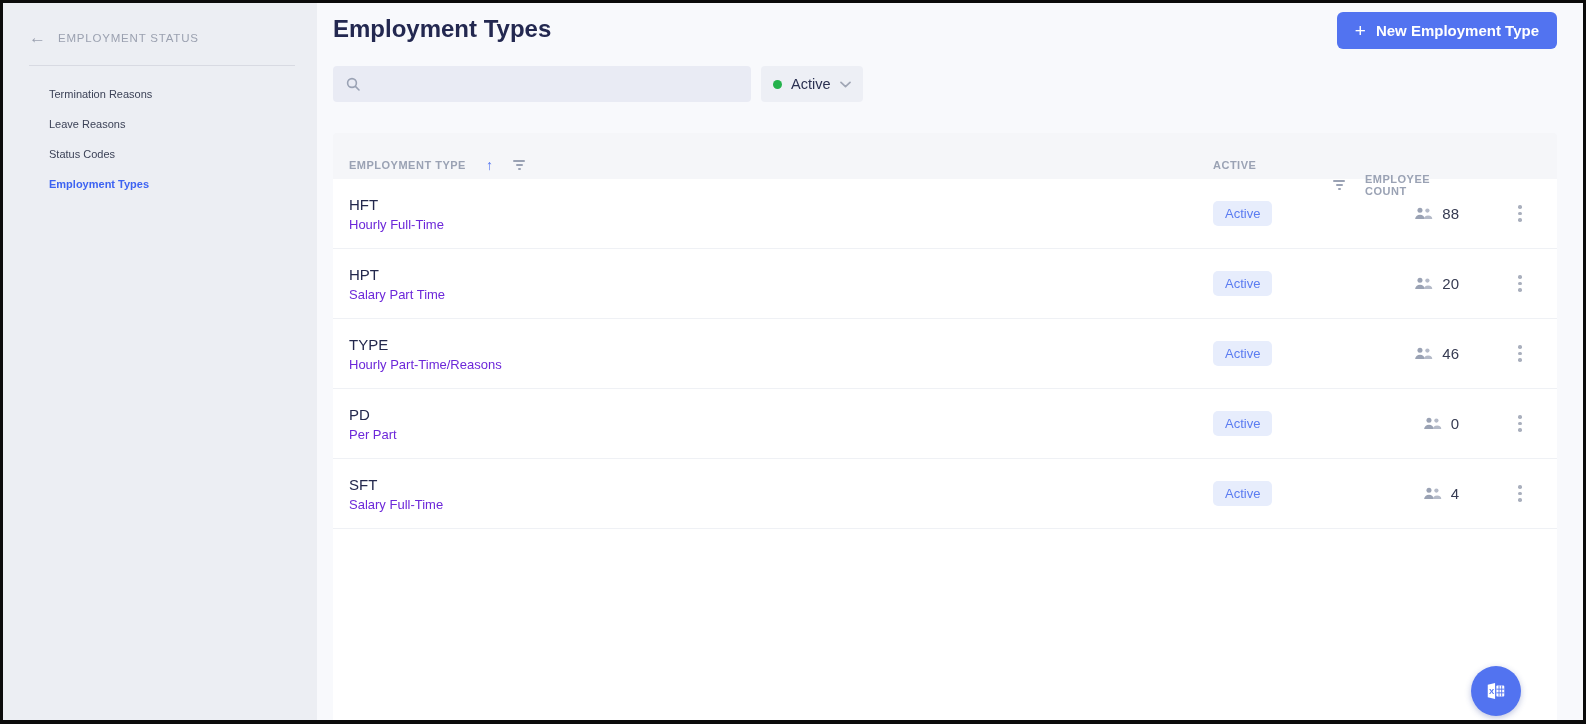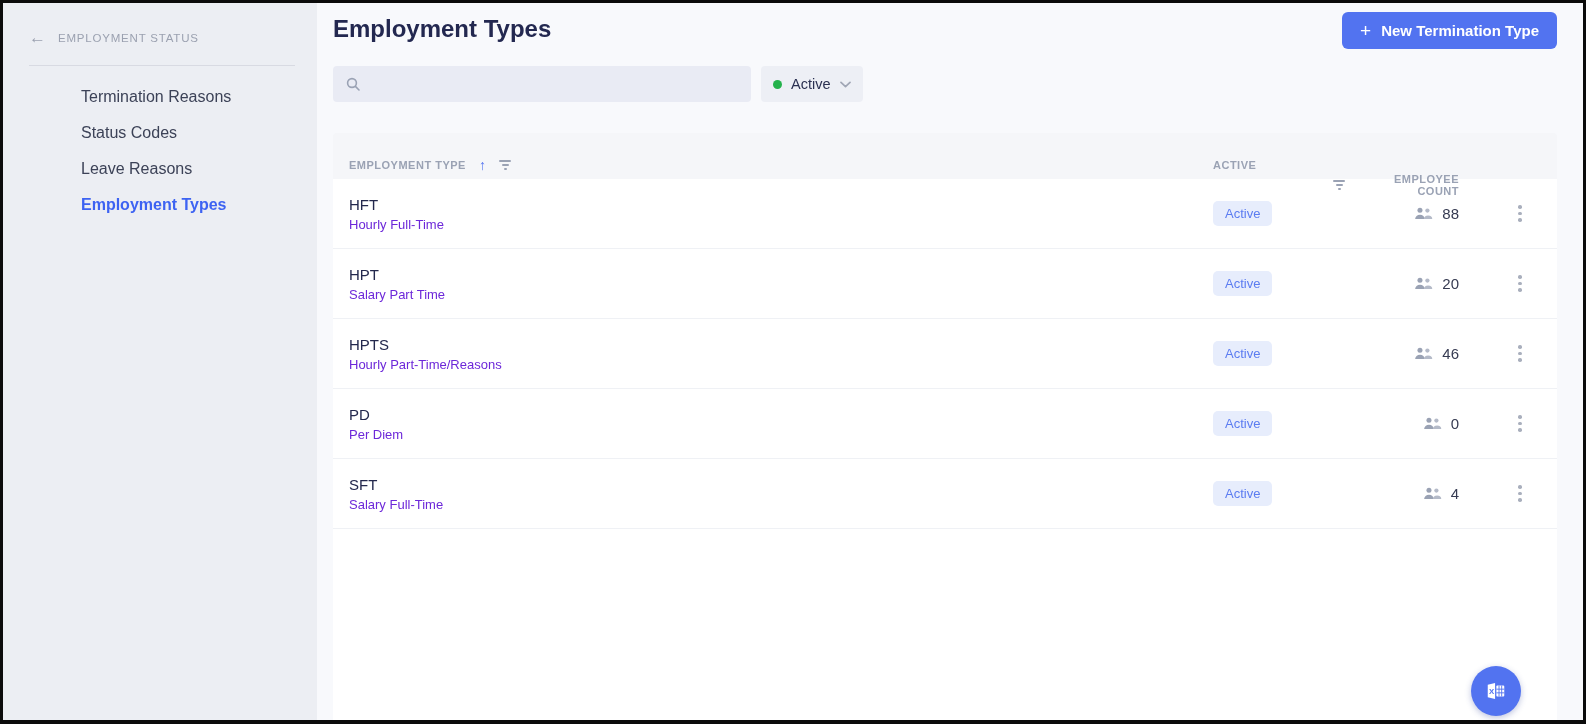--- a/index.html
+++ b/index.html
@@ -38,25 +38,24 @@
     font-size: 11.5px; font-weight: 400;
     letter-spacing: 0.8px;
     color: #9ba1b0;
   }
   .sidebar-divider {
     height: 1px; background: #d8dae2;
     margin: 19px 22px 16px 26px;
   }
   .sidebar-item {
     padding: 6px 20px 6px 46px;
-    font-size: 16px;
+    font-size: 11px;
     color: #3c4257;
     cursor: pointer;
     margin-bottom: 6px;
-    margin-left: 32px;
   }
   .sidebar-item.active {
     color: #3d63f2;
     font-weight: 700;
   }
 
   
   .main {
     flex: 1;
     position: relative;
@@ -129,21 +128,21 @@
   }
   .t-head {
     height: 46px;
     background: #f5f6f9;
     border-radius: 3px 3px 0 0;
   }
   .th {
     font-size: 11px; font-weight: 700;
     letter-spacing: 0.5px;
     color: #9aa2b4;
-    display: flex; align-items: center; gap: 13px; text-align: right;
+    display: flex; align-items: center; gap: 20px;
   }
   .th-name { padding-left: 16px; }
   .th-count { justify-content: flex-end; padding-right: 24px; margin-top: 40px; }
   .sort-arrow { color: #5273f0; font-size: 14px; font-weight: 400; }
   .filter-icon { display: inline-flex; flex-direction: column; gap: 2px; align-items: center; }
   .filter-icon i { display: block; height: 2px; background: #9aa2b4; border-radius: 1px; }
   .filter-icon i:nth-child(1) { width: 12px; }
   .filter-icon i:nth-child(2) { width: 7px; }
   .filter-icon i:nth-child(3) { width: 3px; }
 
@@ -190,33 +189,33 @@
 <div class="frame">
 
   <aside class="sidebar">
     <div class="sidebar-header">
       <span class="back-arrow">←</span>
       <span class="sidebar-header-label">EMPLOYMENT STATUS</span>
     </div>
     <div class="sidebar-divider"></div>
     <nav>
       <div class="sidebar-item">Termination Reasons</div>
+      <div class="sidebar-item">Leave Reasons</div>
       <div class="sidebar-item">Status Codes</div>
-      <div class="sidebar-item">Leave Reasons</div>
       <div class="sidebar-item active">Employment Types</div>
     </nav>
   </aside>
 
   <main class="main">
 
     <div class="topbar">
       <h1 class="page-title">Employment Types</h1>
       <button class="new-btn">
         <span class="plus">+</span>
-        <span>New Termination Type</span>
+        <span>New Employment Type</span>
       </button>
     </div>
 
     <div class="filter-row">
       <div class="search-box">
         <span style="display:inline-flex">
           <svg width="16" height="16" viewBox="0 0 16 16" fill="none" stroke="#9aa2b4" stroke-width="1.6" stroke-linecap="round">
             <circle cx="7" cy="7" r="4.4"></circle>
             <line x1="10.4" y1="10.4" x2="14" y2="14"></line>
           </svg>
@@ -312,21 +311,21 @@
           <span class="kebab">
               <i></i>
               <i></i>
               <i></i>
             </span>
         </div>
       </div>
 
       <div class="t-row data-row">
         <div class="cell-name">
-          <div class="row-code">HPTS</div>
+          <div class="row-code">TYPE</div>
           <div class="row-desc">Hourly Part-Time/Reasons</div>
         </div>
         <div>
           <span class="badge">Active</span>
         </div>
         <div class="cell-count">
           <span style="display:inline-flex">
             <svg width="19" height="13" viewBox="0 0 20 14" fill="#9aa2b4">
               <circle cx="6.2" cy="3.6" r="2.7"></circle>
               <path d="M1 13 a5.2 4.6 0 0 1 10.4 0 z"></path>
@@ -341,21 +340,21 @@
               <i></i>
               <i></i>
               <i></i>
             </span>
         </div>
       </div>
 
       <div class="t-row data-row">
         <div class="cell-name">
           <div class="row-code">PD</div>
-          <div class="row-desc">Per Diem</div>
+          <div class="row-desc">Per Part</div>
         </div>
         <div>
           <span class="badge">Active</span>
         </div>
         <div class="cell-count">
           <span style="display:inline-flex">
             <svg width="19" height="13" viewBox="0 0 20 14" fill="#9aa2b4">
               <circle cx="6.2" cy="3.6" r="2.7"></circle>
               <path d="M1 13 a5.2 4.6 0 0 1 10.4 0 z"></path>
               <circle cx="14.2" cy="3.9" r="2.3" fill="#b4bac8"></circle>

